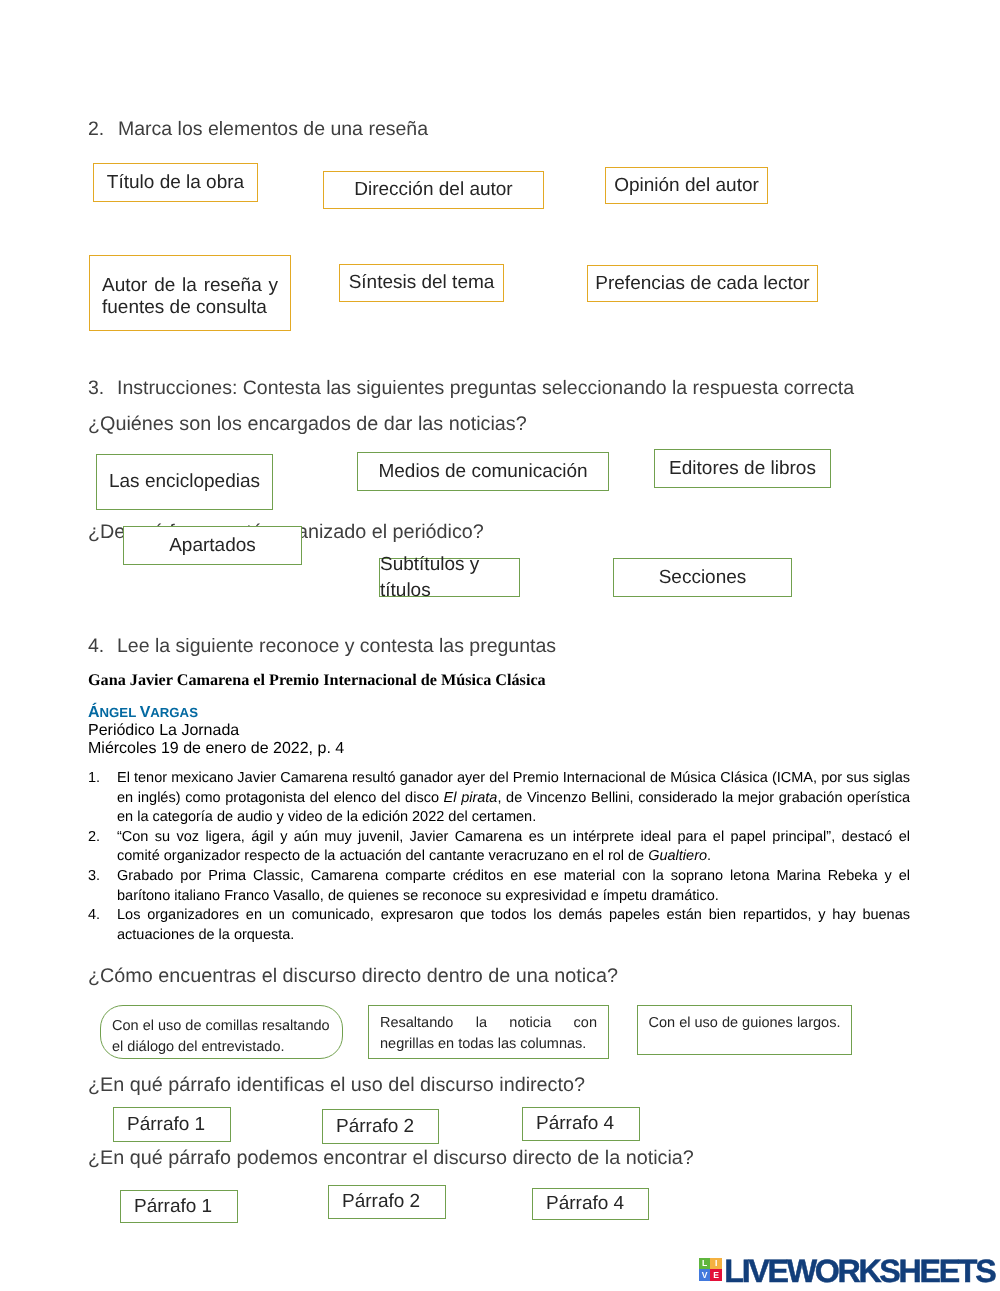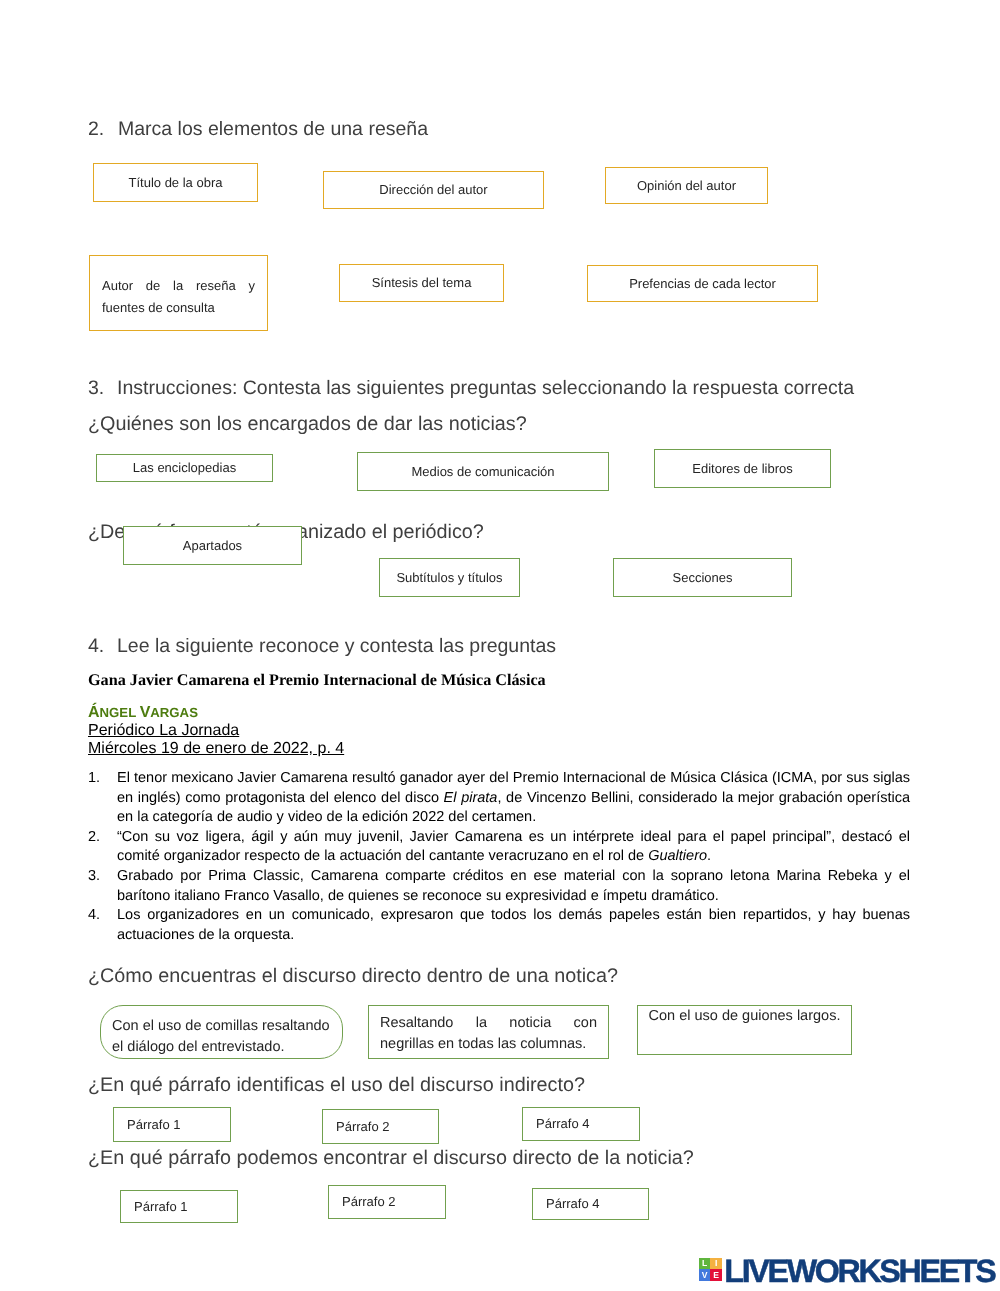--- a/index.html
+++ b/index.html
@@ -10,29 +10,29 @@
   
   .hd{position:absolute;font-family:"Liberation Sans",sans-serif;color:var(--heading-text,#3f3f3f);
       font-size:19.5px;line-height:1;white-space:nowrap;}
   .qn{position:absolute;font-family:"Liberation Sans",sans-serif;color:var(--heading-text,#3f3f3f);
       font-size:19.8px;line-height:1;white-space:nowrap;}
   
   .ob,.gb{position:absolute;box-sizing:border-box;background:#fff;display:flex;
           align-items:center;justify-content:center;}
   .ob{border:1.5px solid var(--box-border-orange,#e0a832);}
   .gb{border:1.5px solid var(--box-border-green,#6e9051);}
-  .ob span,.gb span{font-family:"Liberation Sans",sans-serif;font-size:13px;color:#252525;line-height:1.35;}
+  .ob span,.gb span{font-family:"Liberation Sans",sans-serif;font-size:19px;color:#252525;line-height:1.35;}
   .gb.sm span,.ob.sm span{font-size:14.5px;}
   .gb.lf,.ob.lf{justify-content:flex-start;}
   .gb.lf span,.ob.lf span{padding-left:13px;}
   .news-head{position:absolute;font-family:Liberation Serif, serif;font-weight:bold;font-size:16.2px;line-height:1;color:#000;white-space:nowrap;}
-  .byline{position:absolute;font-family:"Liberation Sans",sans-serif;font-weight:bold;font-size:16px;line-height:1;color:#4d7c0f;white-space:nowrap;}
+  .byline{position:absolute;font-family:"Liberation Sans",sans-serif;font-weight:bold;font-size:16px;line-height:1;color:#0369a1;white-space:nowrap;}
   .byline .bc{font-size:16px;}
   .byline .bs{font-size:13.2px;}
-  .src{position:absolute;font-family:"Liberation Sans",sans-serif;font-size:16px;line-height:1;color:#000;white-space:nowrap;text-decoration:underline;}
+  .src{position:absolute;font-family:"Liberation Sans",sans-serif;font-size:16px;line-height:1;color:#000;white-space:nowrap;}
   .newsbody{position:absolute;font-family:"Liberation Sans",sans-serif;font-size:14.5px;color:#000;}
   .np{display:flex;margin-bottom:0;line-height:19.6px;}
   .npn{width:29px;flex:0 0 29px;}
   .npt{flex:1;text-align:justify;}
   
   .logo{position:absolute;left:699px;top:1258px;display:flex;align-items:flex-start;}
   .logo-grid{display:grid;grid-template-columns:11.4px 11.4px;grid-template-rows:11.4px 11.4px;width:22.8px;height:22.8px;}
   .tile{display:flex;align-items:center;justify-content:center;color:#fff;font-size:8.6px;
         font-weight:bold;font-family:"Liberation Sans",sans-serif;line-height:1;letter-spacing:0;}
   .t-g{background:var(--logo-green,#53a332);}.t-o{background:var(--logo-orange,#eea829);}
@@ -49,35 +49,35 @@
 <div class="ob" style="left:93px;top:163px;width:165px;height:39px;">
     <span>Título de la obra</span>
   </div>
 <div class="ob" style="left:323px;top:171px;width:221px;height:38px;">
     <span>Dirección del autor</span>
   </div>
 <div class="ob" style="left:605px;top:167px;width:163px;height:37px;">
     <span>Opinión del autor</span>
   </div>
 
-<div class="ob" style="left:89px;top:255px;width:179px;height:76px;justify-content:flex-start;align-items:center;padding-top:8px;">
+<div class="ob" style="left:89px;top:255px;width:202px;height:76px;justify-content:flex-start;align-items:center;padding-top:8px;">
     <span class="just2" style="text-align:justify;padding:0 12px;line-height:22px;width:100%;box-sizing:border-box;">Autor de la reseña y fuentes de consulta</span>
   </div>
 <div class="ob" style="left:339px;top:264px;width:165px;height:38px;">
     <span>Síntesis del tema</span>
   </div>
 <div class="ob" style="left:587px;top:265px;width:231px;height:37px;">
     <span>Prefencias de cada lector</span>
   </div>
 
 <div class="hd" style="left:88px;top:379px;">3.</div>
 <div class="hd" style="left:117px;top:379px;">Instrucciones: Contesta las siguientes preguntas seleccionando la respuesta correcta</div>
 <div class="qn" style="left:88px;top:415px;">¿Quiénes son los encargados de dar las noticias?</div>
 
-<div class="gb" style="left:96px;top:454px;width:177px;height:28px;">
+<div class="gb" style="left:96px;top:454px;width:177px;height:56px;">
     <span>Las enciclopedias</span>
   </div>
 <div class="gb" style="left:357px;top:452px;width:252px;height:39px;">
     <span>Medios de comunicación</span>
   </div>
 <div class="gb" style="left:654px;top:449px;width:177px;height:39px;">
     <span>Editores de libros</span>
   </div>
 
 <div class="qn" style="left:88px;top:523px;">¿De qué forma está organizado el periódico?</div>
@@ -118,21 +118,21 @@
     </div>
 </div>
 
 <div class="qn" style="left:88px;top:967px;">¿Cómo encuentras el discurso directo dentro de una notica?</div>
 <div class="gb sm" style="left:100px;top:1005px;width:243px;height:54px;justify-content:flex-start;align-items:flex-end;padding-top:7px;border-radius:23px;">
     <span style="padding:0 11px;line-height:21px;width:100%;box-sizing:border-box;">Con el uso de comillas resaltando el diálogo del entrevistado.</span>
   </div>
 <div class="gb sm" style="left:368px;top:1005px;width:241px;height:54px;justify-content:flex-start;align-items:flex-start;padding-top:7px;">
     <span style="padding:0 11px;line-height:21px;text-align:justify;width:100%;box-sizing:border-box;">Resaltando la noticia con negrillas en todas las columnas.</span>
   </div>
-<div class="gb sm" style="left:637px;top:1005px;width:215px;height:50px;align-items:flex-start;padding-top:1px;">
+<div class="gb sm" style="left:637px;top:1005px;width:215px;height:50px;align-items:flex-start;padding-top:8px;">
     <span>Con el uso de guiones largos.</span>
   </div>
 
 <div class="qn" style="left:88px;top:1076px;">¿En qué párrafo identificas el uso del discurso indirecto?</div>
 <div class="gb lf" style="left:113px;top:1107px;width:118px;height:35px;">
     <span>Párrafo 1</span>
   </div>
 <div class="gb lf" style="left:322px;top:1109px;width:117px;height:35px;">
     <span>Párrafo 2</span>
   </div>

